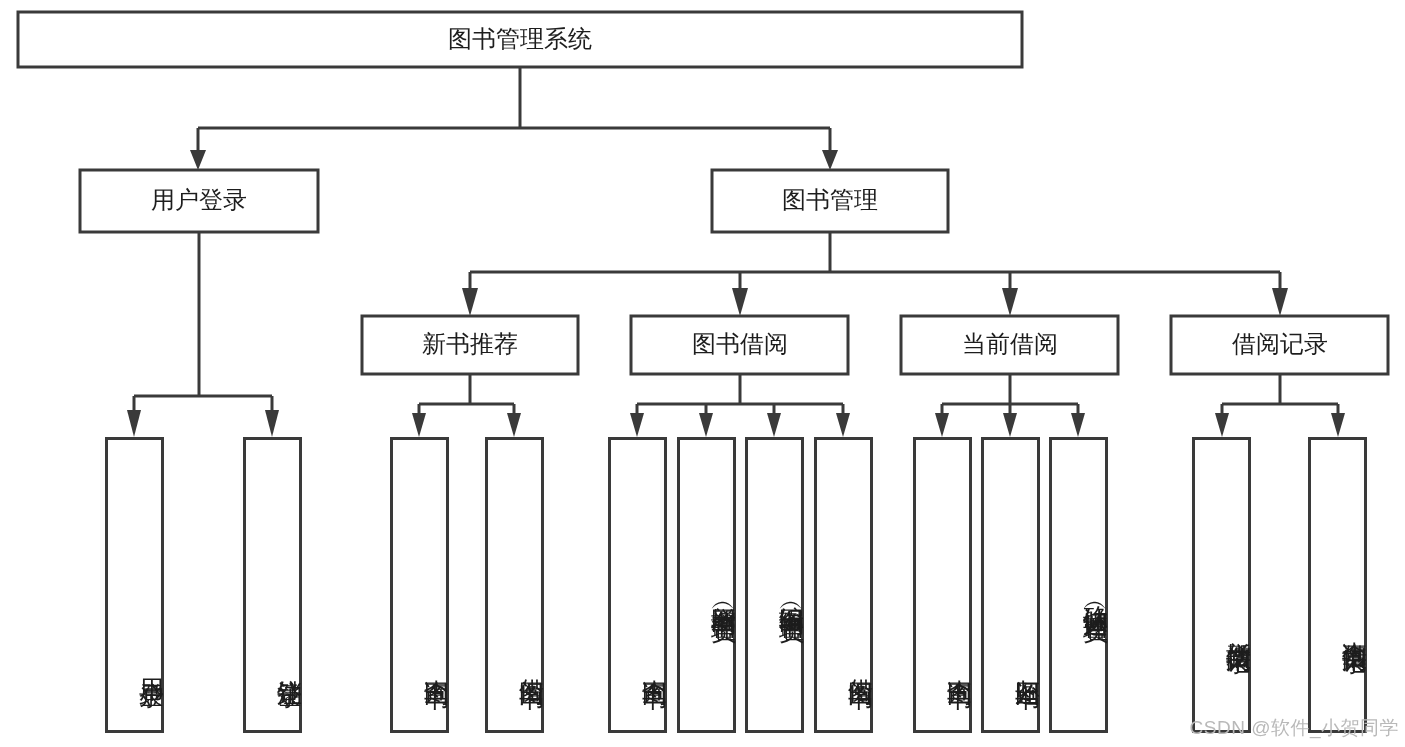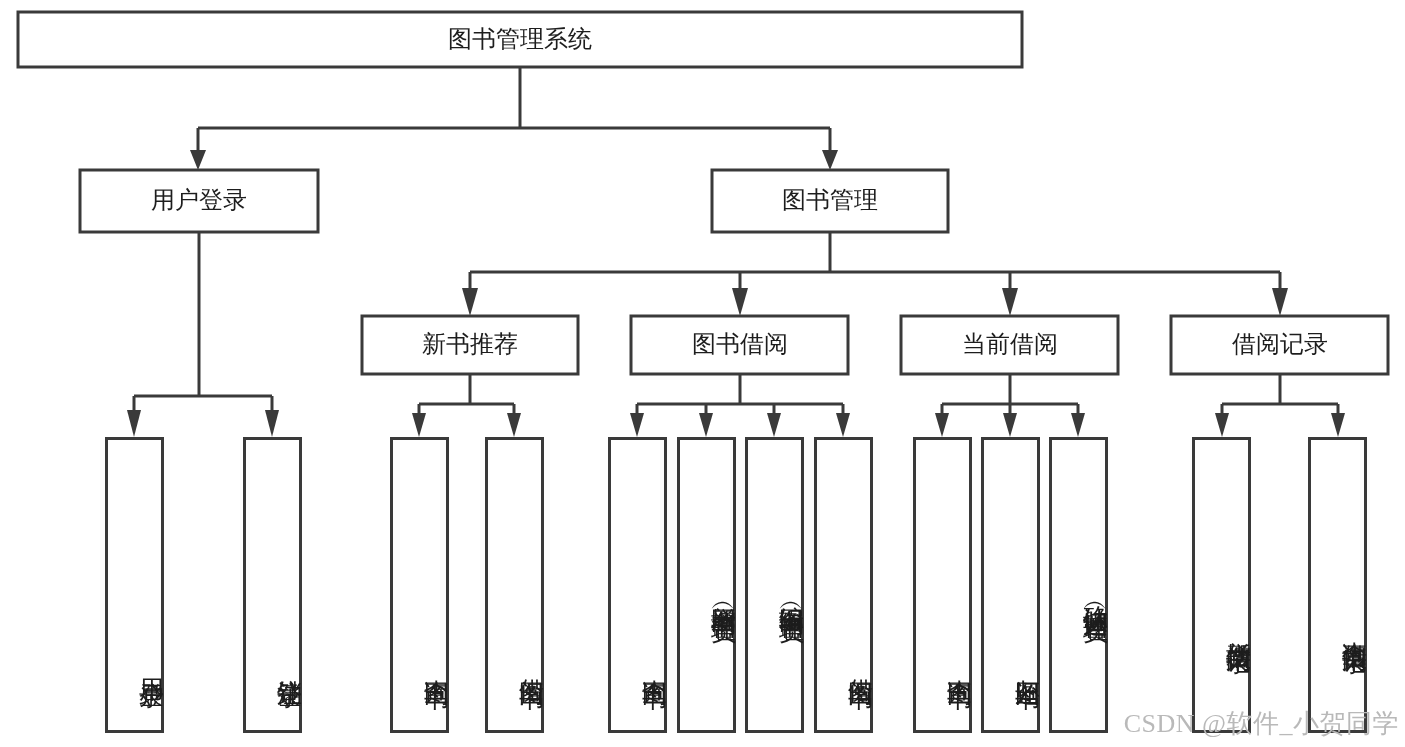--- a/index.html
+++ b/index.html
@@ -8,22 +8,22 @@
   #tree{position:absolute;inset:0;width:1405px;height:747px;}
   .node-rect{fill:#ffffff;stroke:#3a3a3a;stroke-width:3;}
   .conn{stroke:#3a3a3a;stroke-width:3;fill:none;stroke-linecap:butt;}
   .arrow-head{fill:#3a3a3a;stroke:none;}
   .node-label{fill:#1d1d1d;font-family:"Liberation Sans","DejaVu Sans",sans-serif;font-size:24px;text-anchor:middle;dominant-baseline:middle;}
   .leaf-label-wrap{position:absolute;display:flex;align-items:flex-start;justify-content:center;
      writing-mode:vertical-rl;text-orientation:upright;
      font-family:"Liberation Sans","DejaVu Sans",sans-serif;font-size:25px;color:#1d1d1d;
      letter-spacing:2px;line-height:1;pointer-events:none;white-space:nowrap;}
   .leaf-box{position:absolute;background:#ffffff;border:3px solid #3a3a3a;box-sizing:border-box;}
-  .watermark{position:absolute;right:6px;bottom:6px;font-family:Liberation Serif, serif;
-     font-size:26px;color:#b9b9b9;letter-spacing:.5px;white-space:nowrap;}
+  .watermark{position:absolute;right:6px;bottom:6px;font-family:Liberation Sans, sans-serif;
+     font-size:19px;color:#b9b9b9;letter-spacing:.5px;white-space:nowrap;}
 </style>
 </head>
 <body>
 
 <div id="stage">
 
   <svg id="tree" viewBox="0 0 1405 747">
 
     <g>
       <path class="conn" d="M520,67 L520,128"></path>

